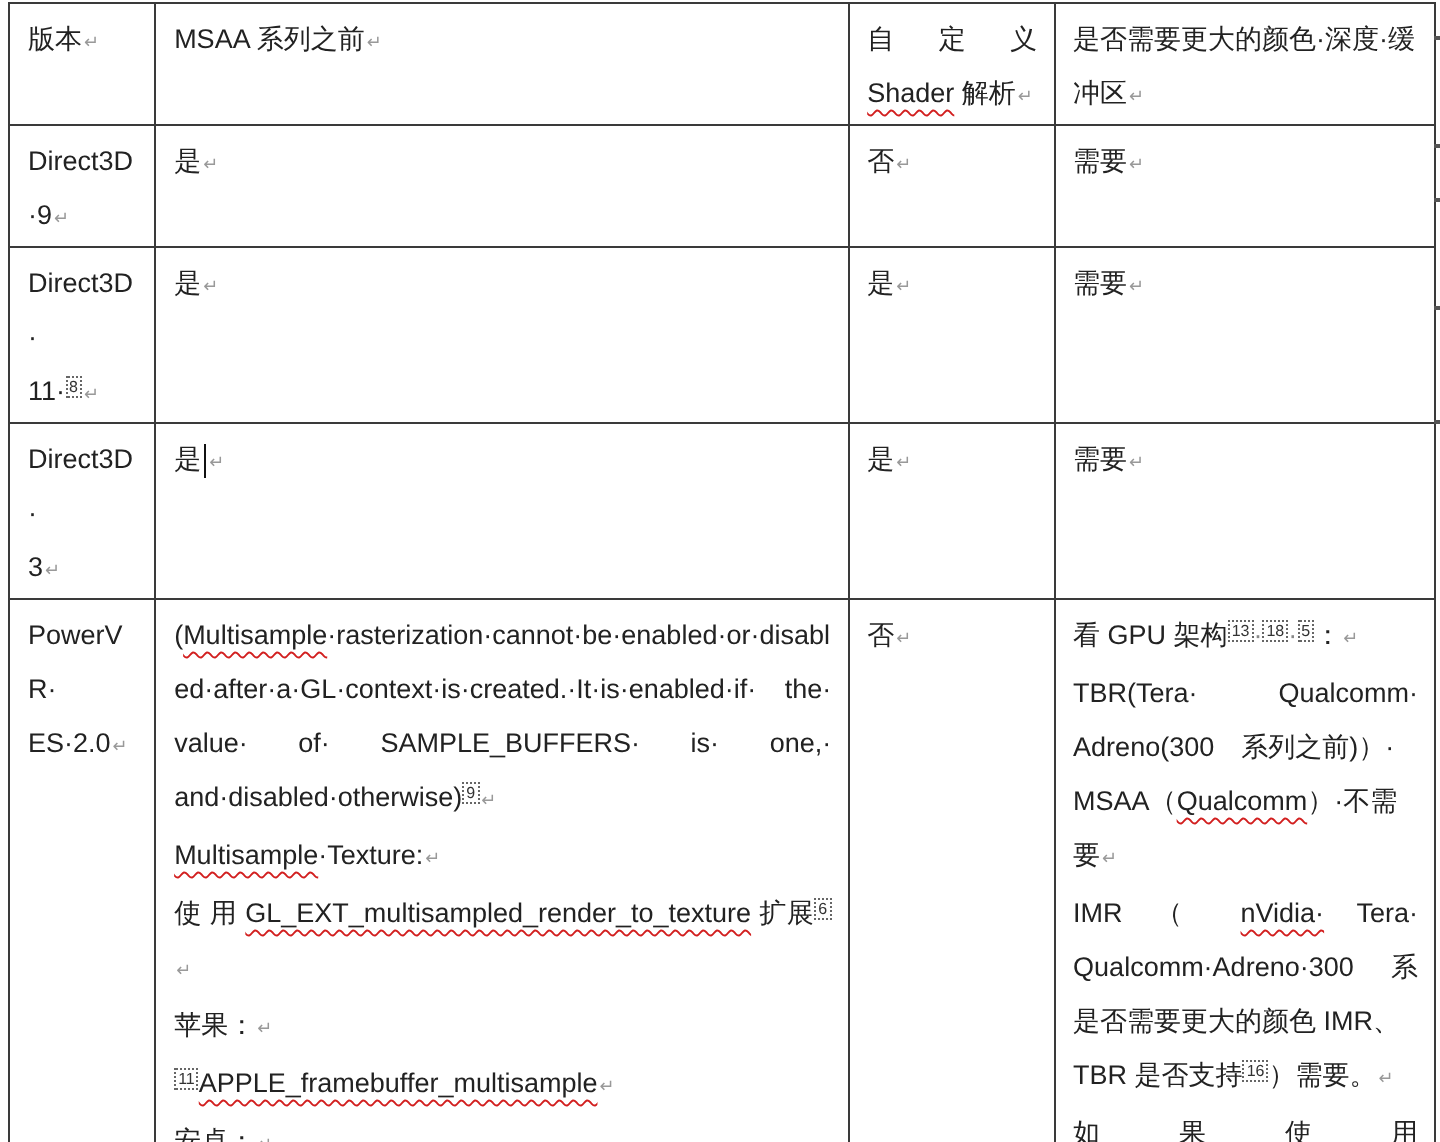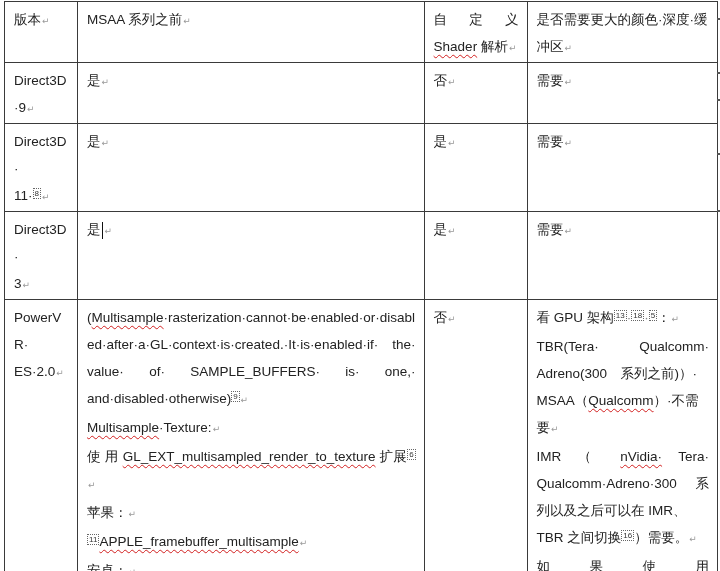--- a/index.html
+++ b/index.html
@@ -100,22 +100,22 @@
 
     </td>
     <td><span>否</span><span class="pm">↵</span></td>
     <td>
       <div><span>看 GPU 架构</span><span class="fn">13</span><span class="dot">·</span><span class="fn">18</span><span class="dot">·</span><span class="fn">5</span><span>：</span><span class="pm">↵</span></div>
       <div class="spread"><span>TBR(Tera·</span> <span>Qualcomm·</span></div>
       <div><span>Adreno(300　系列之前)）·</span></div>
       <div><span>MSAA（</span><span class="sq">Qualcomm</span><span>）·不需要</span><span class="pm">↵</span></div>
       <div class="spread"><span>IMR</span> <span>（</span> <span class="sq">nVidia·</span> <span>Tera·</span></div>
       <div class="spread"><span>Qualcomm·Adreno·300 系</span></div>
-      <div><span>列以及之后可以在 IMR、</span></div>
-      <div><span>TBR 之间切换</span><span class="fn">16</span><span>）需要。</span><span class="pm">↵</span></div>
+      <div><span>是否需要更大的颜色 IMR、</span></div>
+      <div><span>TBR 是否支持</span><span class="fn">16</span><span>）需要。</span><span class="pm">↵</span></div>
       <div class="spread"><span>如</span> <span>果</span> <span>使</span> <span>用</span></div>
 
     </td>
   </tr>
 </tbody>
     </table>
 
 <div class="edge-dot" style="top:18px"></div>
 <div class="edge-dot" style="top:72px"></div>
 <div class="edge-dot" style="top:99px"></div>

